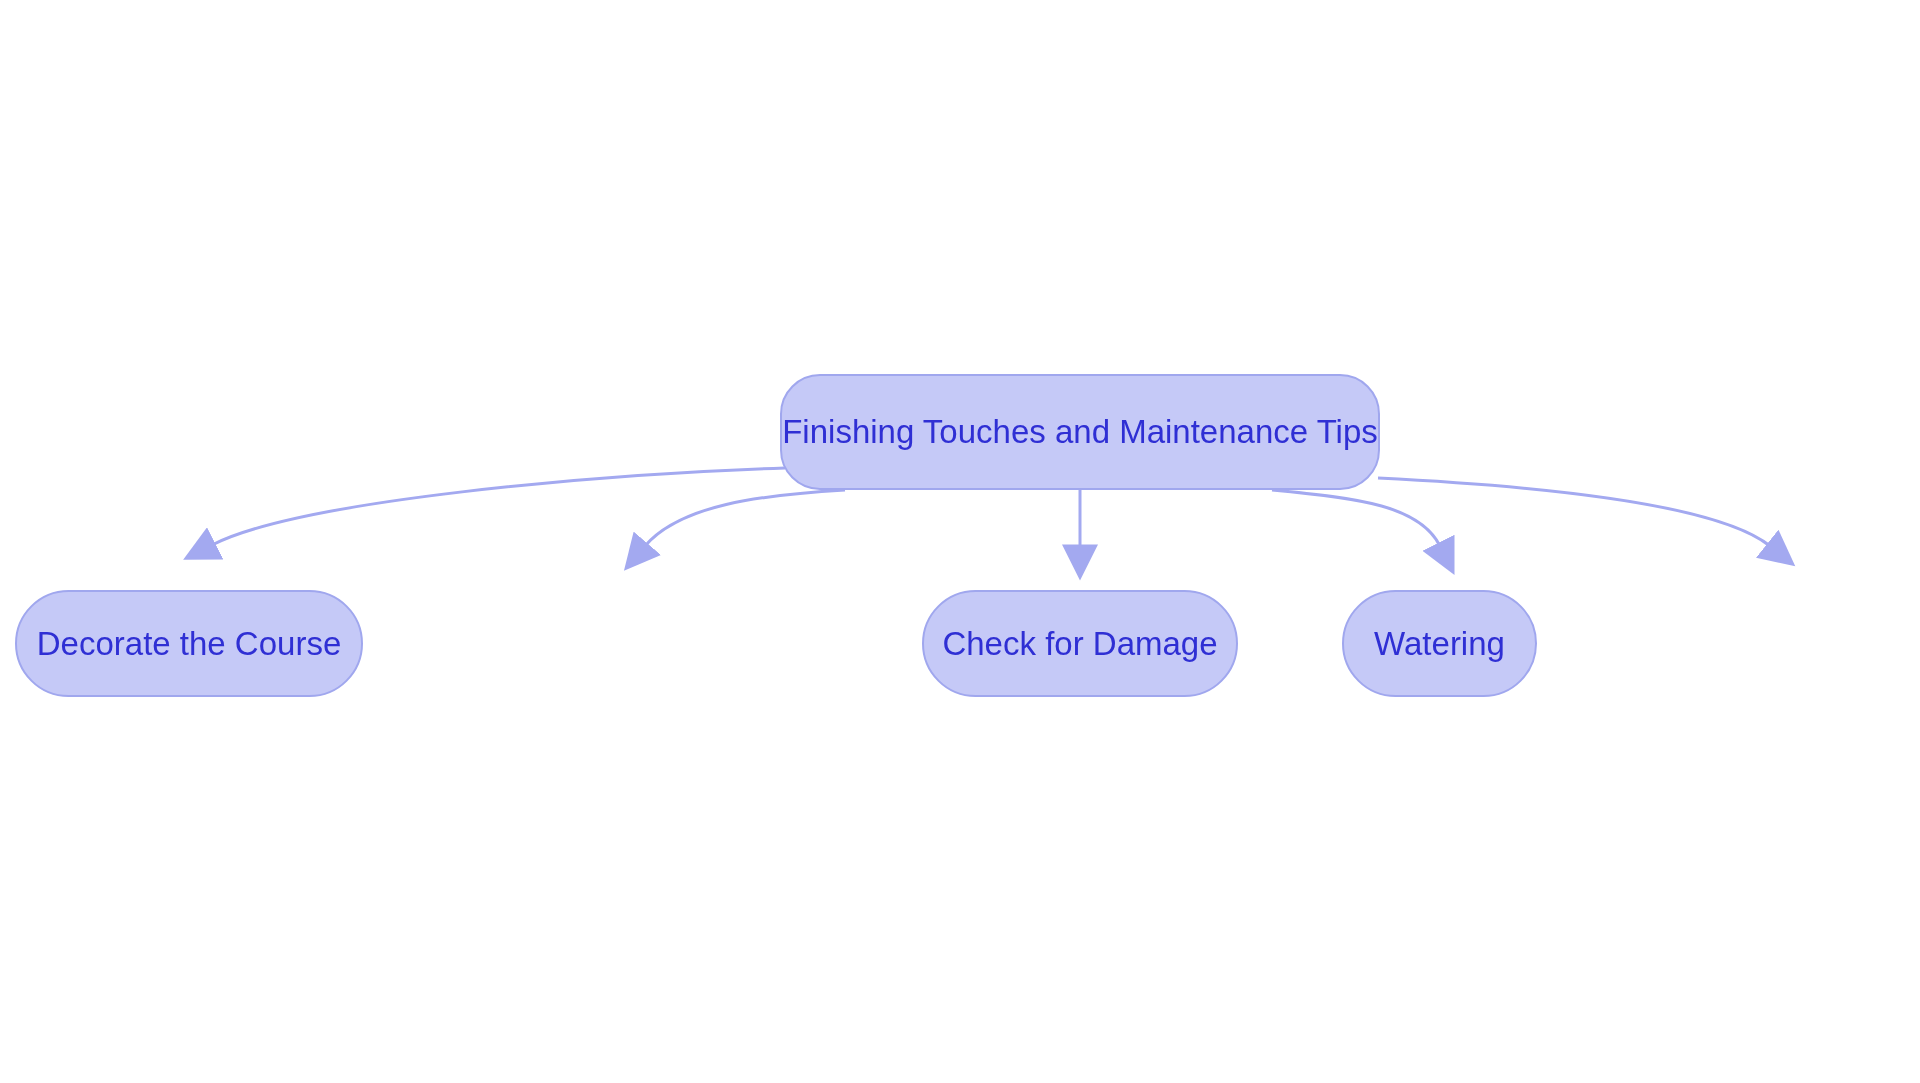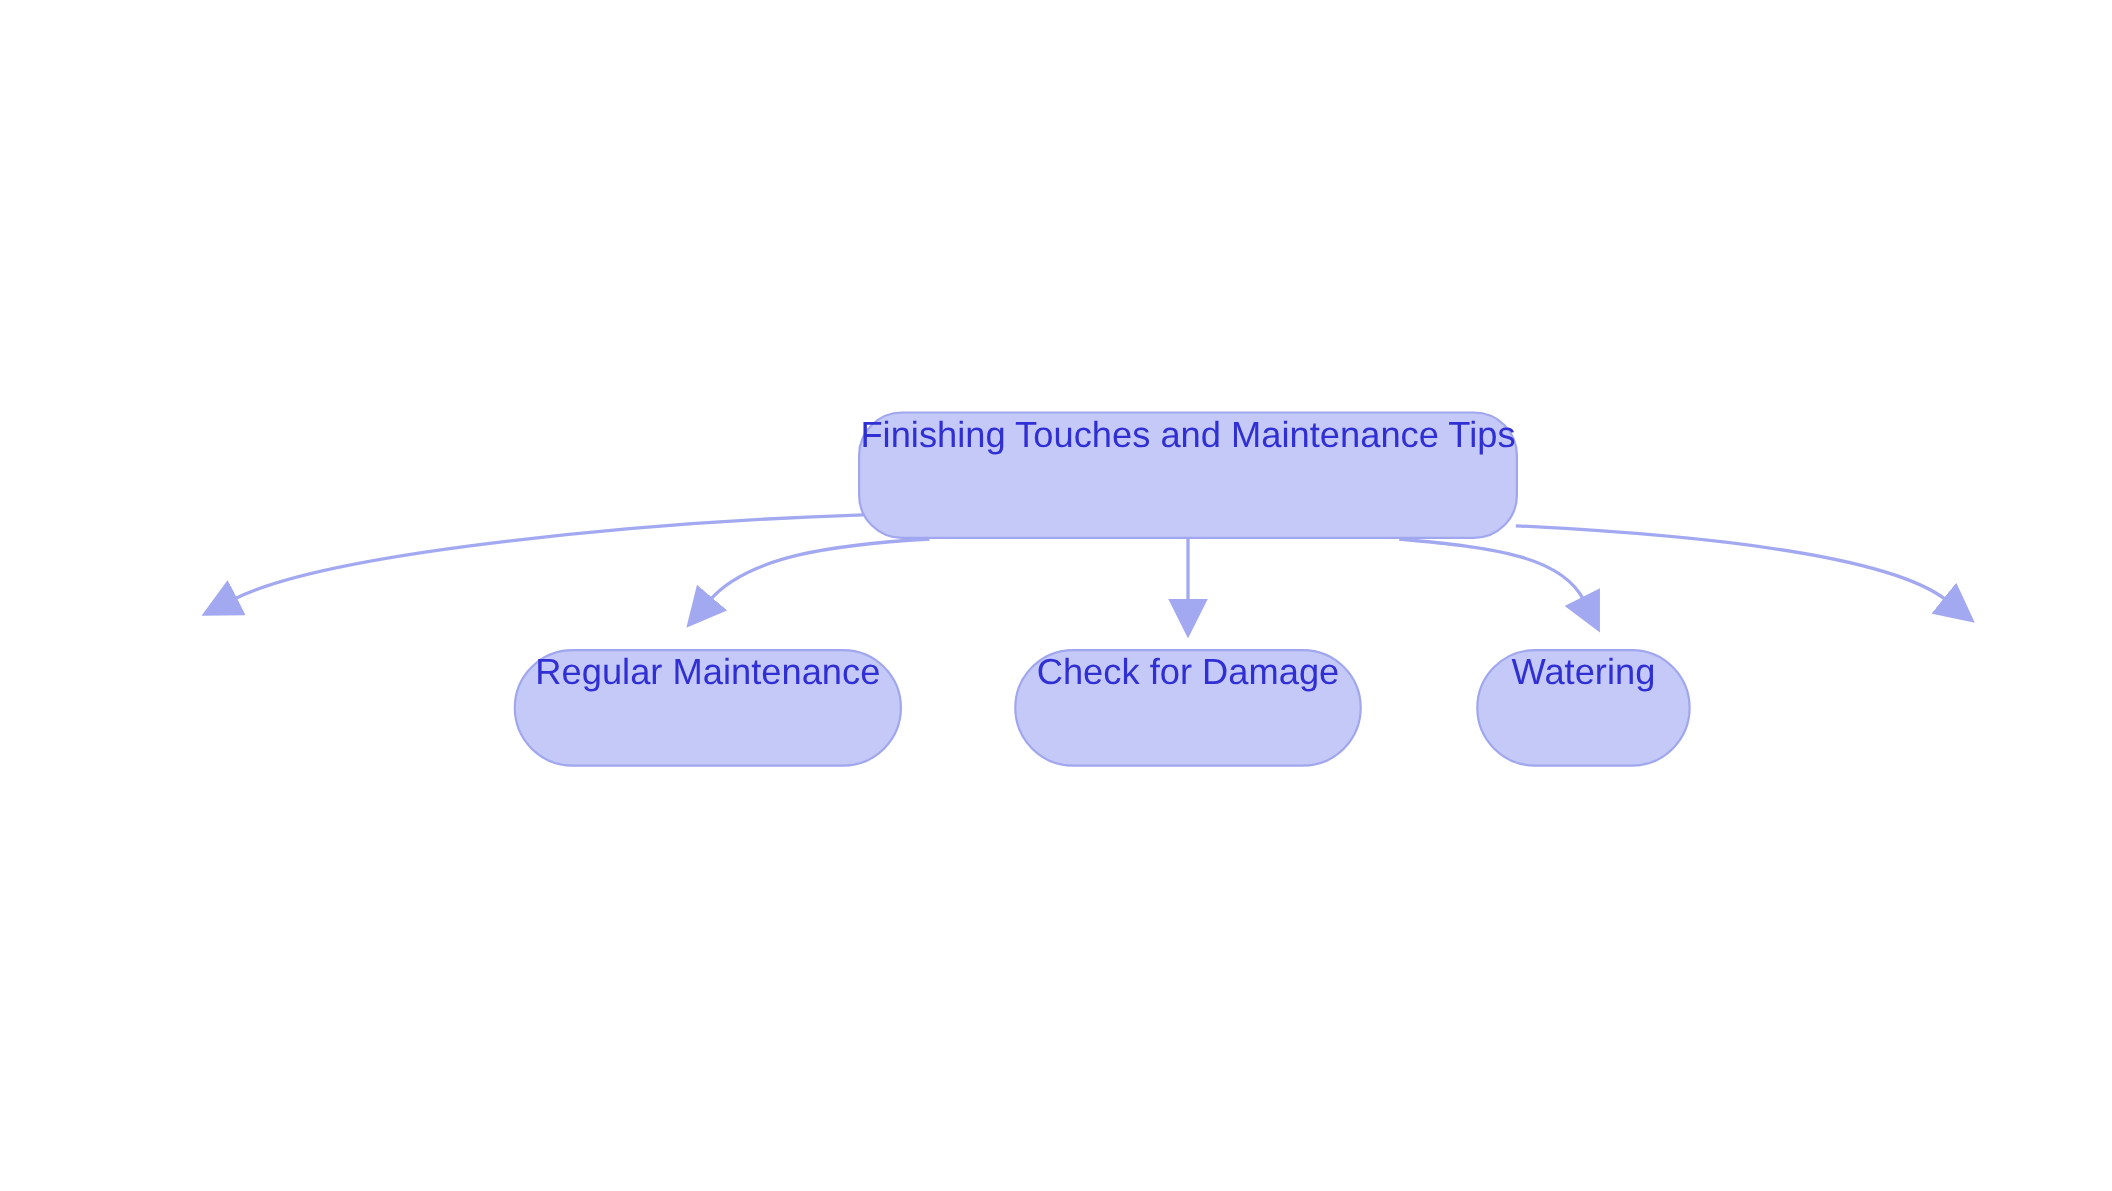--- a/index.html
+++ b/index.html
@@ -24,20 +24,21 @@
     position: absolute;
     left: 0;
     top: 0;
     width: 1920px;
     height: 1083px;
   }
   .flow-node {
     position: absolute;
     box-sizing: border-box;
     display: flex;
+    align-items: center;
     justify-content: center;
     background: #c5c9f7;
     border: 2px solid #a0a7ee;
     color: #2f2fd4;
     text-align: center;
     line-height: 1.15;
     white-space: nowrap;
     user-select: none;
   }
   .flow-node.root {
@@ -75,24 +76,24 @@
       <path d="M 1272 490 C 1360 498, 1420 506, 1440 546" marker-end="url(#arrowhead-down)"></path>
 
       <path d="M 1378 478 C 1560 487, 1720 506, 1770 546" marker-end="url(#arrowhead-down)"></path>
     </g>
   </svg>
 
   <div class="flow-node root" style="left:780px; top:374px; width:600px; height:116px;">
     <span class="node-label">Finishing Touches and Maintenance Tips</span>
   </div>
 
+  <div class="flow-node leaf" style="left:15px; top:590px; width:348px; height:107px;">
+    <span class="node-label">Decorate the Course</span>
+  </div>
 
-  <div class="flow-node leaf" style="left:467px; top:590px; width:353px; height:107px;">
-    <span class="node-label">Regular Maintenance</span>
-  </div>
 
   <div class="flow-node leaf" style="left:1342px; top:590px; width:195px; height:107px;">
     <span class="node-label">Watering</span>
   </div>
 
   <div class="flow-node leaf" style="left:922px; top:590px; width:316px; height:107px;">
     <span class="node-label">Check for Damage</span>
   </div>
 
 

